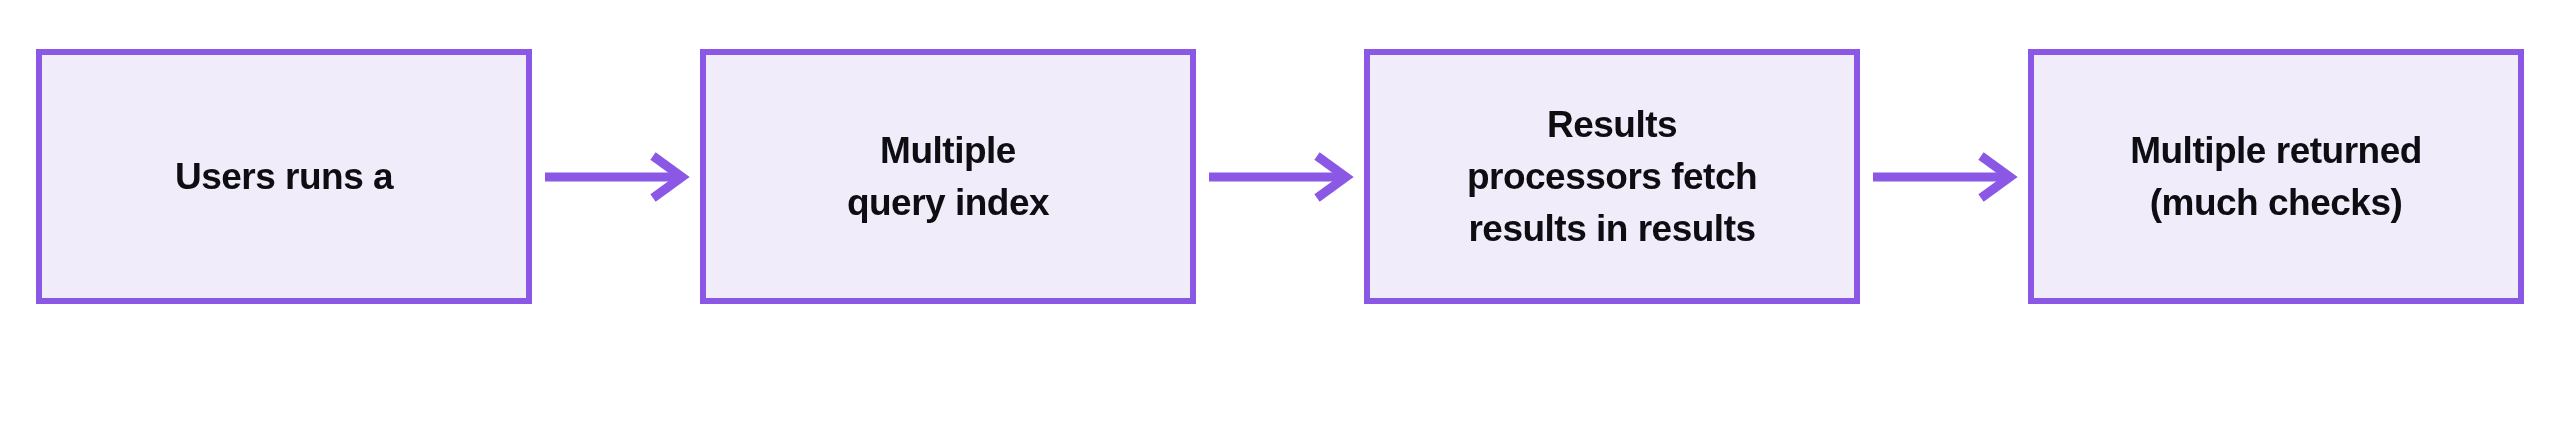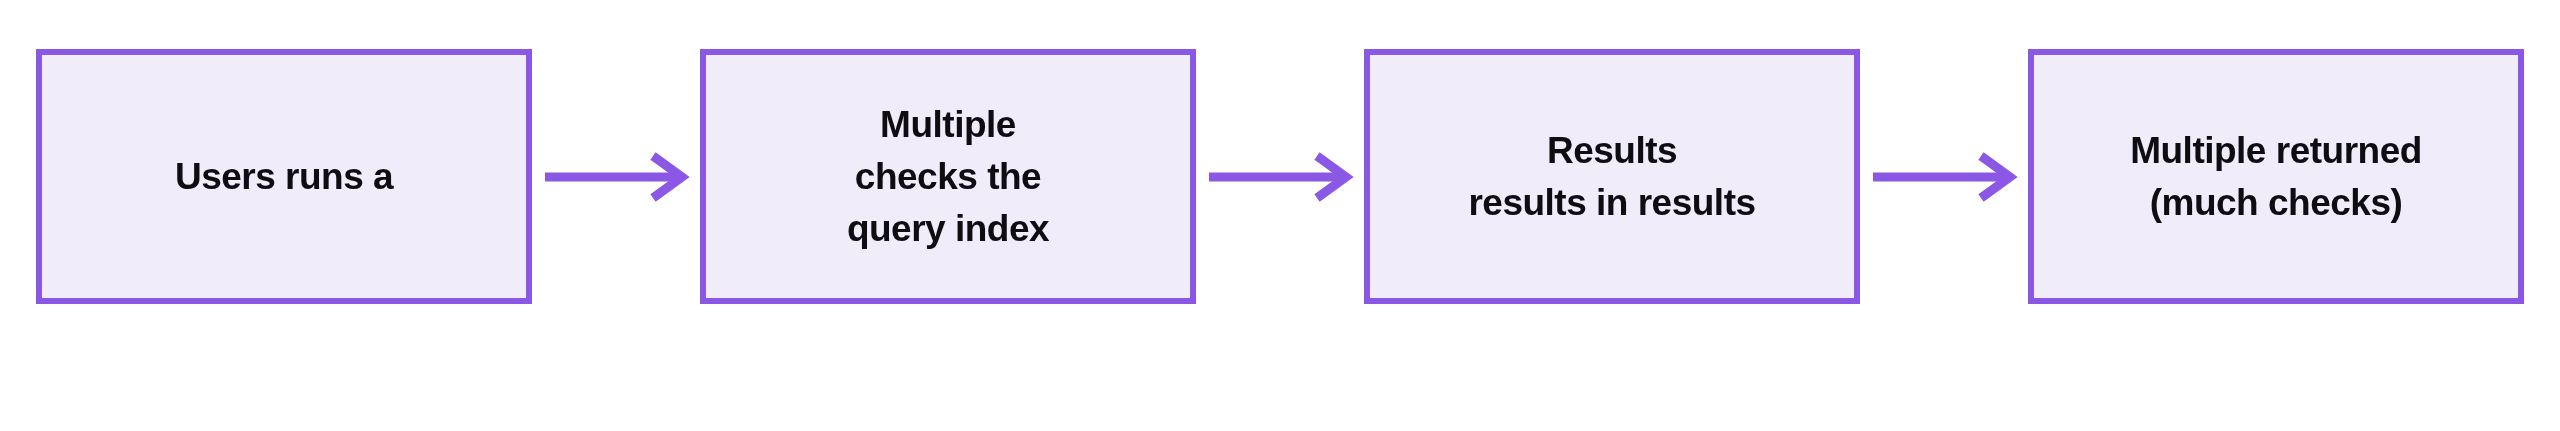--- a/index.html
+++ b/index.html
@@ -80,33 +80,33 @@
 
     <div class="arrow-gap">
       <svg class="arrow-svg" viewBox="0 0 150 62" aria-hidden="true">
         <line x1="4" y1="31" x2="138" y2="31"></line>
         <polyline points="112,10 141,31 112,52"></polyline>
       </svg>
     </div>
 
     <div class="step-box">
       <div class="step-line">Multiple</div>
-      <div class="step-line">checks the</div>
       <div class="step-line">query index</div>
     </div>
 
     <div class="arrow-gap">
       <svg class="arrow-svg" viewBox="0 0 150 62" aria-hidden="true">
         <line x1="4" y1="31" x2="138" y2="31"></line>
         <polyline points="112,10 141,31 112,52"></polyline>
       </svg>
     </div>
 
     <div class="step-box">
       <div class="step-line">Results</div>
+      <div class="step-line">processors fetch</div>
       <div class="step-line">results in results</div>
     </div>
 
     <div class="arrow-gap">
       <svg class="arrow-svg" viewBox="0 0 150 62" aria-hidden="true">
         <line x1="4" y1="31" x2="138" y2="31"></line>
         <polyline points="112,10 141,31 112,52"></polyline>
       </svg>
     </div>
 

